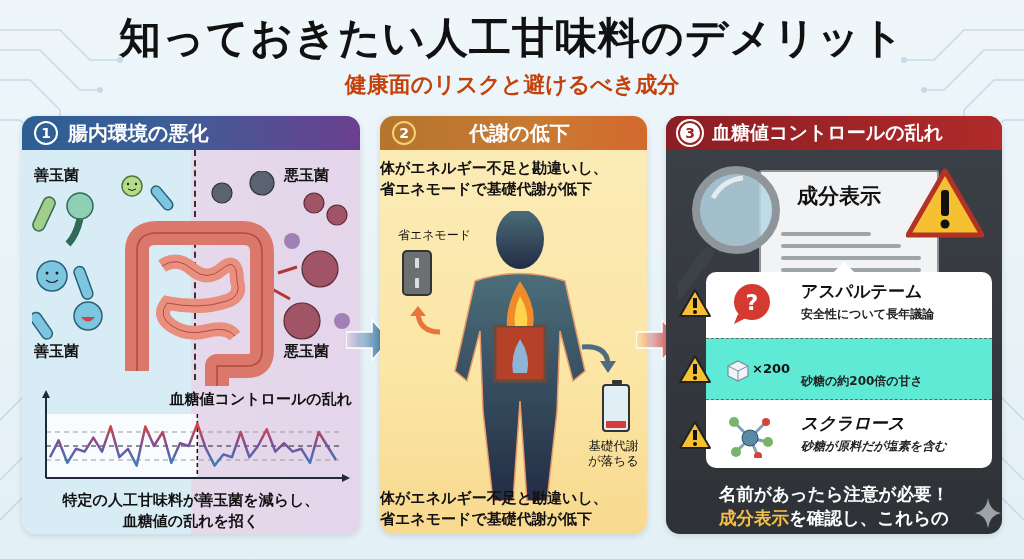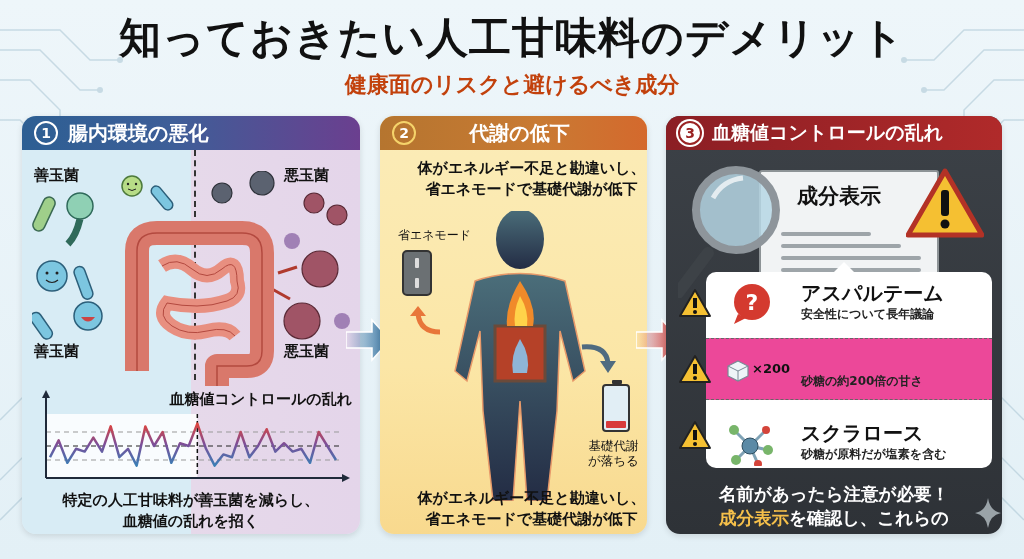--- a/index.html
+++ b/index.html
@@ -43,21 +43,21 @@
   .lbl { position: absolute; font-size: 15px; font-weight: bold; }
   .intestine { position: absolute; left: 95px; top: 105px; width: 160px; height: 165px; }
   .chart-wrap { position: absolute; left: 10px; top: 270px; width: 320px; height: 100px; }
   .chart-title { position: absolute; left: 0; width: 320px; top: 4px; text-align: right; font-size: 15px; font-weight: bold; }
   .p1-caption { position: absolute; left: 0; width: 338px; top: 374px; text-align: center; font-size: 15px; font-weight: bold; line-height: 21px; }
 
   
   #p2 { left: 380px; width: 267px; height: 418px; background: linear-gradient(180deg,#fbecb8 0%,#fbe6a6 60%,#f8d98e 100%); }
   #p2 .panel-header { background: linear-gradient(90deg,#b5752f 0%,#c97a33 60%,#d4692d 100%); }
   #p2 .panel-header .ttl { flex: 1; text-align: center; padding-right: 34px; }
-  .p2-text { position: absolute; left: 0; width: 303px; text-align: center; font-size: 15px; font-weight: bold; line-height: 21px; }
+  .p2-text { position: absolute; left: 0; width: 303px; font-size: 15px; font-weight: bold; line-height: 21px; }
   .body-fig { position: absolute; left: 55px; top: 95px; width: 170px; height: 290px; }
   .switch { position: absolute; left: 22px; top: 134px; width: 30px; height: 46px; background: #6b7073; border-radius: 5px; border: 2px solid #333; }
   .switch::before, .switch::after { content:""; position:absolute; left:11px; width:4px; height:10px; background:#ddd; border-radius:1px; }
   .switch::before { top: 6px; } .switch::after { top: 26px; }
   .battery { position: absolute; left: 222px; top: 268px; width: 28px; height: 48px; border: 2px solid #333; border-radius: 4px; background: #e1eef5; }
   .battery::before { content:""; position:absolute; left:8px; top:-6px; width:10px; height:4px; background:#333; border-radius:1px; }
   .battery .lvl { position:absolute; left:2px; right:2px; bottom:2px; height:7px; background:#d83b3b; border-radius:1px; }
   .p2-small { position: absolute; font-size: 12.5px; font-weight: normal; text-align: center; line-height: 15px; }
 
   
@@ -65,22 +65,22 @@
   #p3 .panel-header { background: linear-gradient(90deg,#8b1e24 0%,#b02a2a 100%); font-size: 19px; }
   #p3 .num { background: #fff; color: #9a2323; border-color: #9a2323; box-shadow: 0 0 0 2px #fff; }
   .doc { position: absolute; left: 93px; top: 54px; width: 180px; height: 120px; background: #f1f3f4; border: 2px solid #8d9396; border-radius: 3px; }
   .doc .doc-title { position: absolute; left: 36px; top: 10px; font-size: 21px; font-weight: bold; }
   .doc .line { position: absolute; left: 20px; height: 4px; background: #9ea5a9; border-radius: 2px; }
   .magnifier { position: absolute; left: 12px; top: 42px; width: 110px; height: 140px; }
   .warn-big { position: absolute; left: 240px; top: 52px; width: 78px; height: 70px; }
   .list-card { position: absolute; left: 40px; top: 156px; width: 286px; height: 196px; background: #fff; border-radius: 10px; }
   .list-card::before { content:""; position:absolute; left:128px; top:-10px; width:0; height:0; border-left:10px solid transparent; border-right:10px solid transparent; border-bottom:10px solid #fff; }
   .row { position: absolute; left: 0; width: 286px; height: 62px; }
-  .row.mid { background: #ec4899; border-top: 1.5px dashed #666; border-bottom: 1.5px dashed #666; }
-  .row .name { position: absolute; left: 95px; top: 8px; font-size: 20px; font-weight: bold; }
+  .row.mid { background: #5eead4; border-top: 1.5px dashed #666; border-bottom: 1.5px dashed #666; }
+  .row .name { position: absolute; left: 95px; top: 8px; font-size: 17px; font-weight: bold; }
   .row .desc { position: absolute; left: 95px; top: 34px; font-size: 12px; font-weight: bold; color: #222; }
   .row .ico { position: absolute; left: 20px; top: 10px; width: 48px; height: 44px; }
   .warn-sm { position: absolute; left: 12px; width: 34px; height: 30px; }
   .p3-caption { position: absolute; left: 0; width: 336px; top: 366px; text-align: center; font-size: 17.5px; font-weight: bold; color: #fff; line-height: 24px; }
   .hl { color: #f6c04a; }
 
   .arrow { position: absolute; }
   .sparkle { position: absolute; left: 975px; top: 498px; width: 26px; height: 30px; }
 </style>
 </head>
@@ -324,21 +324,21 @@
       <div class="desc">安全性について長年議論</div>
     </div>
     <div class="row mid" style="top:66px;">
       <svg style="position:absolute;left:20px;top:20px;width:24px;height:24px;" viewBox="0 0 24 24">
         <path d="M12 2 L22 7 V17 L12 22 L2 17 V7 Z" fill="#eef4f8" stroke="#7a8a96" stroke-width="1.2"></path>
         <path d="M2 7 L12 12 L22 7 M12 12 V22" stroke="#7a8a96" stroke-width="1" fill="none"></path>
       </svg>
       <span style="position:absolute;left:46px;top:22px;font-size:13px;font-weight:bold;">×200</span>
       <div class="desc">砂糖の約200倍の甘さ</div>
     </div>
-    <div class="row" style="top:140px;">
+    <div class="row" style="top:132px;font-style:italic;">
       <svg class="ico" viewBox="0 0 48 44">
         <g stroke="#7fa2b5" stroke-width="3">
             <line x1="24" y1="24" x2="8" y2="8"></line>
             <line x1="24" y1="24" x2="40" y2="8"></line>
             <line x1="24" y1="24" x2="42" y2="28"></line>
             <line x1="24" y1="24" x2="10" y2="38"></line>
             <line x1="24" y1="24" x2="32" y2="42"></line>
           </g>
         <circle cx="24" cy="24" r="8" fill="#5b8aa6" stroke="#2e4e60" stroke-width="1"></circle>
         <circle cx="8" cy="8" r="5" fill="#78b56a"></circle>

